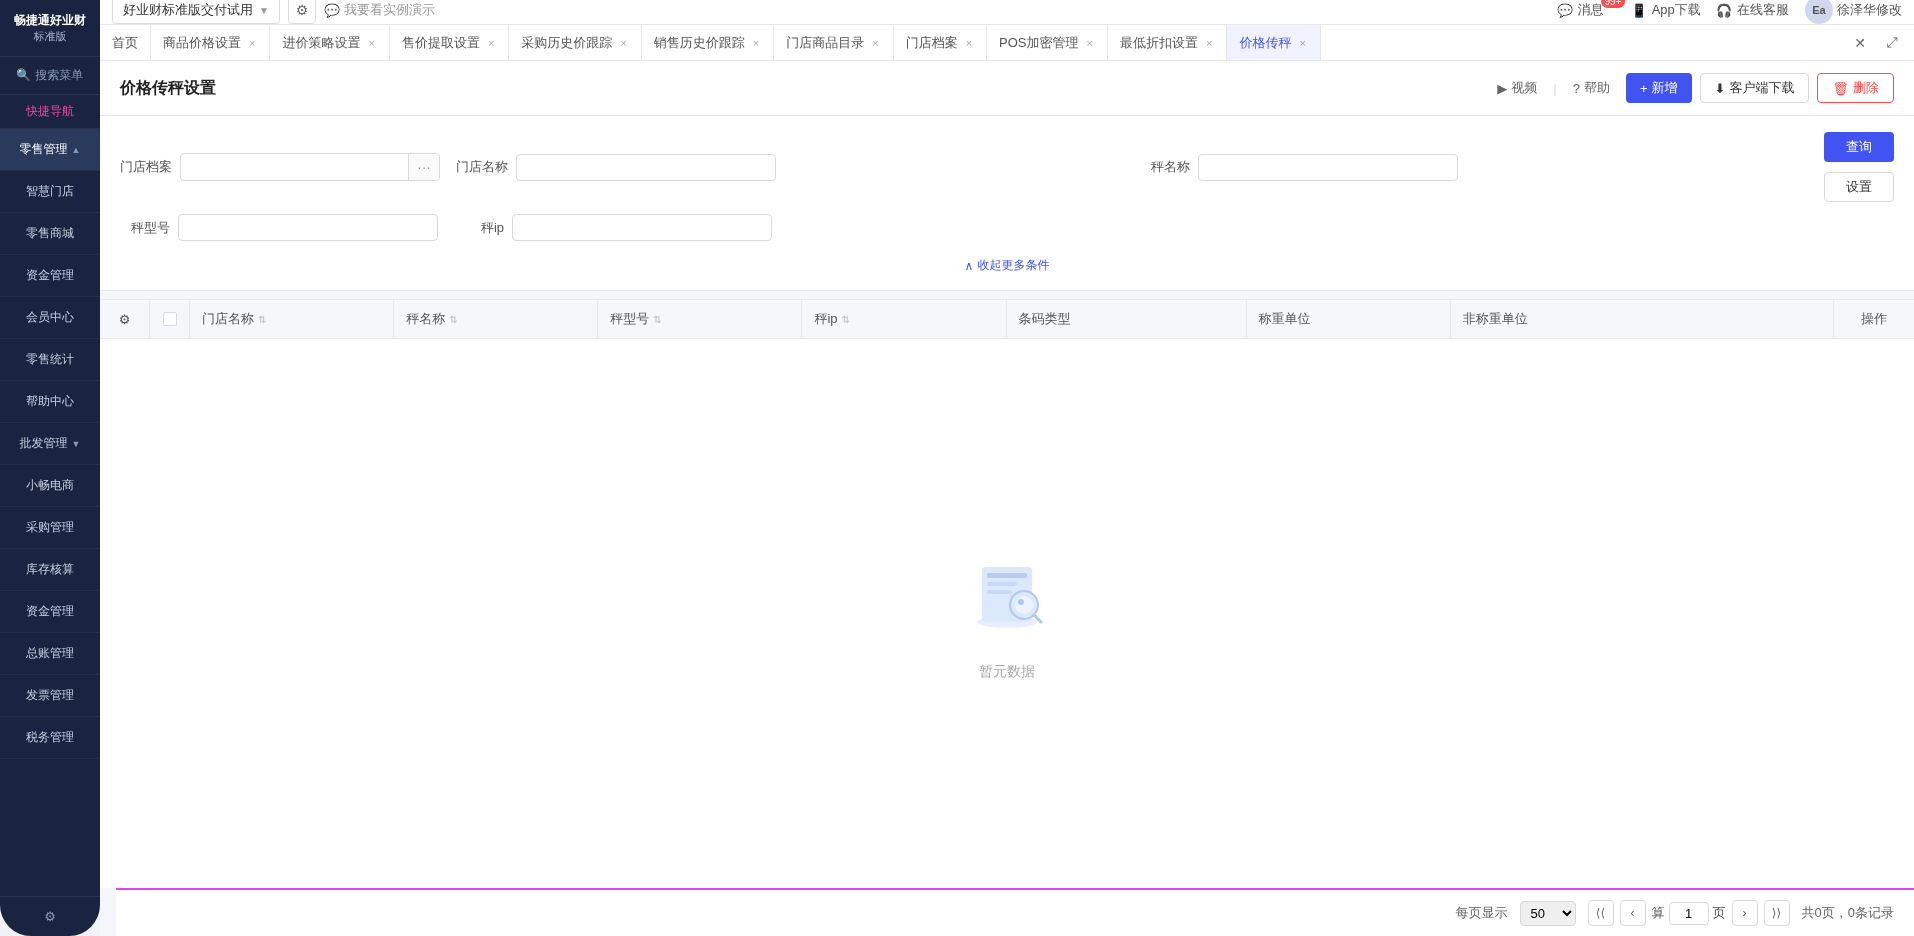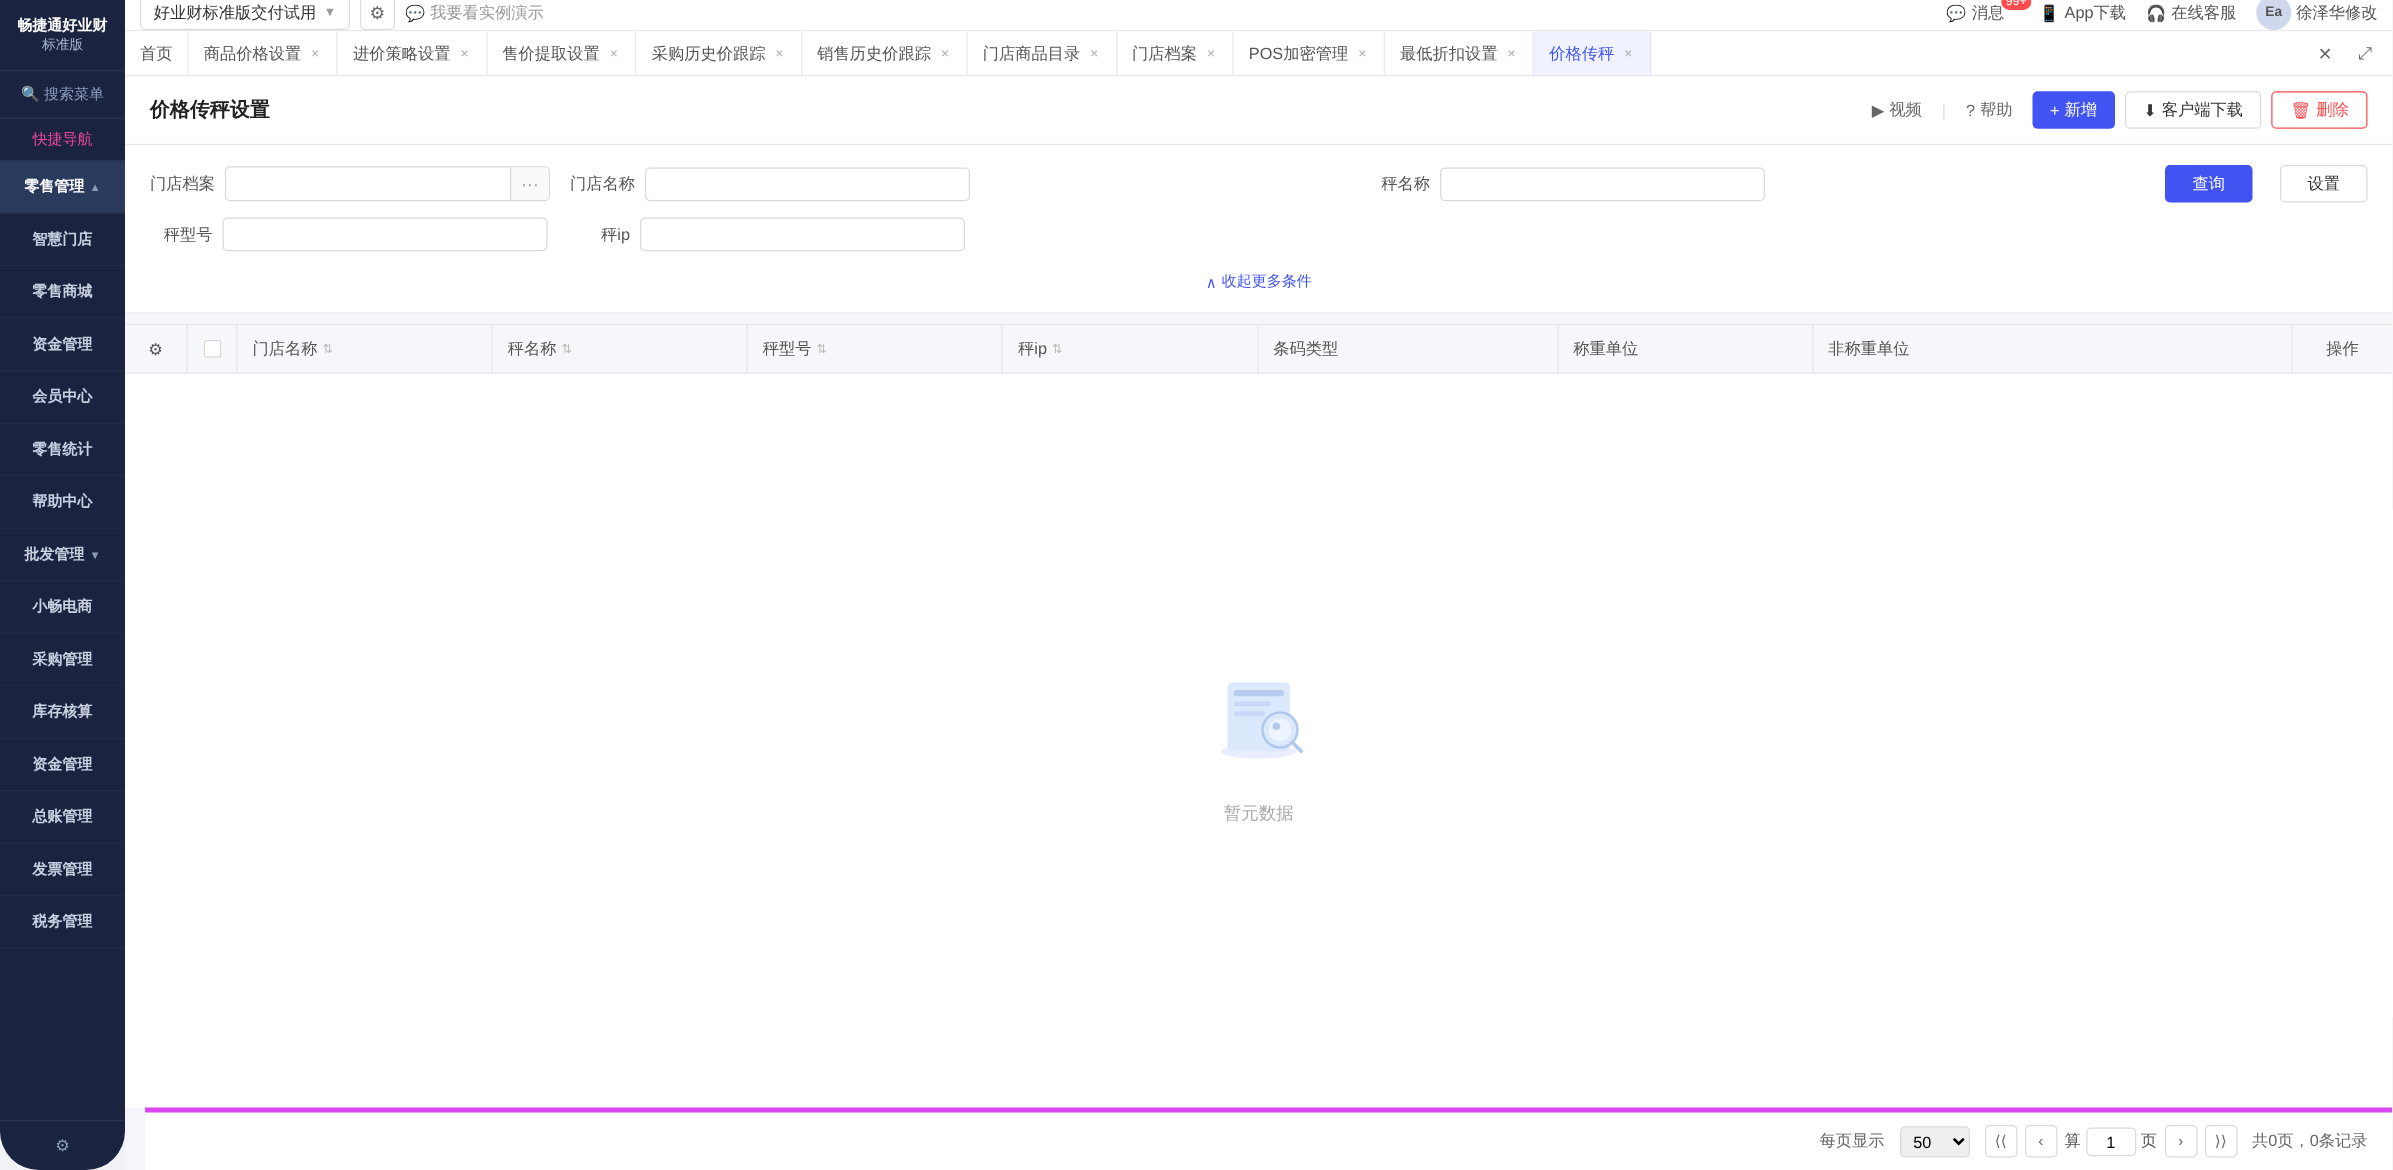--- a/index.html
+++ b/index.html
@@ -44,21 +44,20 @@
       padding: 8px;
       text-align: center;
       cursor: pointer;
       font-size: 12px;
       color: #ec4899;
       border-bottom: 1px solid #2a3550;
     }
     .sidebar-nav {
       flex: 1;
       overflow-y: auto;
-      font-weight: bold;
     }
     .sidebar-nav::-webkit-scrollbar { width: 0; }
     .sidebar-item {
       padding: 12px 8px;
       text-align: center;
       font-size: 12px;
       cursor: pointer;
       color: #c8d0e0;
       border-bottom: 1px solid #232f4a;
       display: flex;
@@ -444,21 +443,21 @@
       margin-bottom: 16px;
     }
     .empty-text {
       color: #aaa;
       font-size: 14px;
     }
 
     
     .table-footer {
       background: #fff;
-      border-top: 4px solid #d946ef;
+      border-top: 2px solid #d946ef;
       padding: 10px 20px;
       display: flex;
       align-items: center;
       justify-content: flex-end;
       gap: 12px;
       flex-shrink: 0;
       margin-left: 16px;
     }
     .footer-label { color: #666; font-size: 13px; }
     .page-size-select {
@@ -717,21 +716,21 @@
           </div>
         </div>
         <div class="filter-item" style="flex: 1;">
           <span class="filter-label">门店名称</span>
           <input type="text" class="filter-input filter-input-wide" style="">
         </div>
         <div class="filter-item" style="flex: 1;">
           <span class="filter-label">秤名称</span>
           <input type="text" class="filter-input filter-input-wide" style="">
         </div>
-        <div style="display:flex; flex-direction:row; gap:22px;">
+        <div style="display:flex; flex-direction:column; gap:10px;">
           <button class="btn-primary" style="min-width:70px; justify-content:center;">
             <span>查询</span>
           </button>
           <button class="btn-default" style="min-width:70px; justify-content:center;">
             <span>设置</span>
           </button>
         </div>
       </div>
       <div class="filter-row">
         <div class="filter-item">

